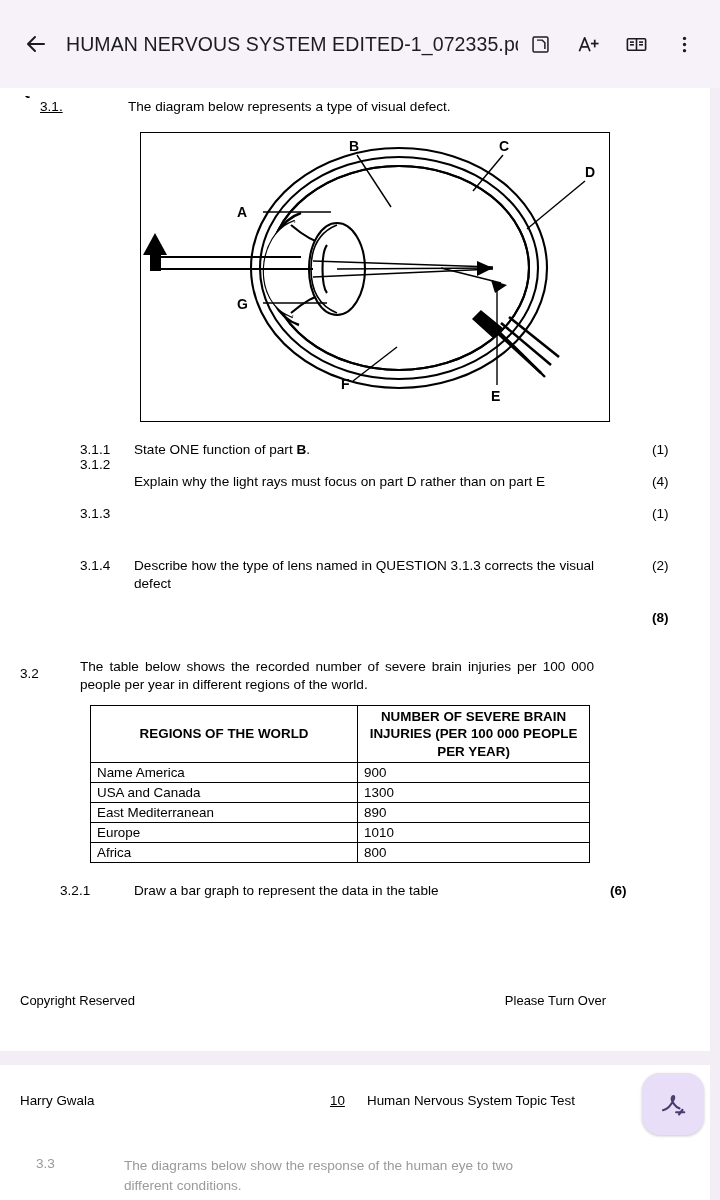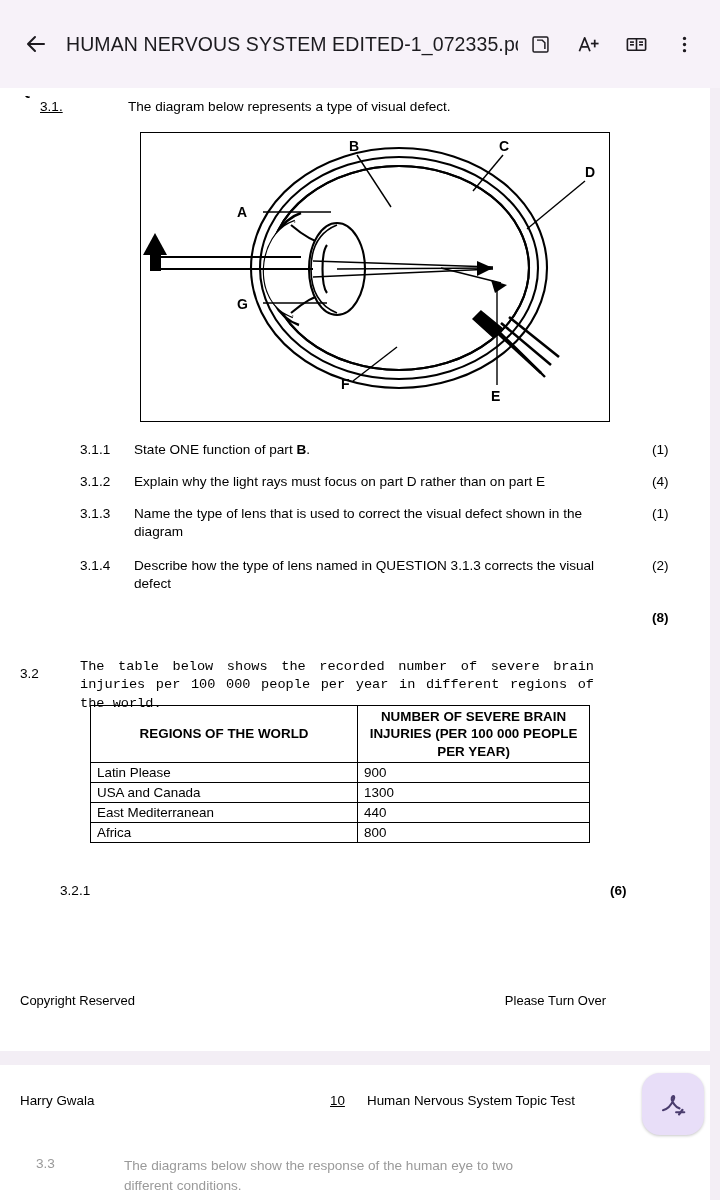--- a/index.html
+++ b/index.html
@@ -245,65 +245,69 @@
           </g>
         </svg>
       </div>
 
       <div class="txt" style="left:80px; top:353px;">3.1.1</div>
       <div class="txt" style="left:134px; top:353px;">
         <span>State ONE function of part </span><span class="b">B</span><span>.</span>
       </div>
       <div class="txt" style="left:652px; top:353px;">(1)</div>
 
-      <div class="txt" style="left:80px; top:385px;">3.1.2</div>
+      <div class="txt" style="left:80px; top:368px;">3.1.2</div>
       <div class="txt" style="left:134px; top:385px; width:490px;">Explain why the light rays must focus on part D rather than on part E</div>
       <div class="txt" style="left:652px; top:385px;">(4)</div>
 
       <div class="txt" style="left:80px; top:417px;">3.1.3</div>
-      <div class="txt" style="left:134px; top:417px; width:490px;">Name the type of lens that is used to correct the visual defect shown in the diagram</div>
       <div class="txt" style="left:652px; top:417px;">(1)</div>
 
       <div class="txt" style="left:80px; top:469px;">3.1.4</div>
       <div class="txt" style="left:134px; top:469px; width:480px;">Describe how the type of lens named in QUESTION 3.1.3 corrects the visual defect</div>
       <div class="txt" style="left:652px; top:469px;">(2)</div>
 
       <div class="txt b" style="left:652px; top:521px;">(8)</div>
 
       <div class="txt" style="left:20px; top:570px;margin-top:7px;">3.2</div>
-      <div class="txt" style="left:80px; top:570px; width:514px; text-align:justify;font-family:Liberation Mono, monospace;">The table below shows the recorded number of severe brain injuries per 100 000 people per year in different regions of the world.</div>
+      <div class="txt" style="left:80px; top:570px; width:514px; text-align:justify;">The table below shows the recorded number of severe brain injuries per 100 000 people per year in different regions of the world.</div>
 
       <table class="tbl">
         <thead>
           <tr>
             <th style="width:258px;">REGIONS OF THE WORLD</th>
             <th style="width:224px;">NUMBER OF SEVERE BRAIN INJURIES (PER 100 000 PEOPLE PER YEAR)</th>
           </tr>
         </thead>
         <tbody>
           <tr>
-            <td class="region">Latin Please</td>
+            <td class="region">Name America</td>
             <td class="num">900</td>
           </tr>
           <tr>
             <td class="region">USA and Canada</td>
             <td class="num">1300</td>
           </tr>
           <tr>
             <td class="region">East Mediterranean</td>
-            <td class="num">440</td>
+            <td class="num">890</td>
+          </tr>
+          <tr>
+            <td class="region">Europe</td>
+            <td class="num">1010</td>
           </tr>
           <tr>
             <td class="region">Africa</td>
             <td class="num">800</td>
           </tr>
         </tbody>
       </table>
 
       <div class="txt" style="left:60px; top:794px;">3.2.1</div>
+      <div class="txt" style="left:134px; top:794px;">Draw a bar graph to represent the data in the table</div>
       <div class="txt b" style="left:610px; top:794px;">(6)</div>
 
       <div class="footer-left">Copyright Reserved</div>
       <div class="footer-right">Please Turn Over</div>
     </div>
   </div>
 
   <div class="gap"></div>
 
   <div class="page2">

